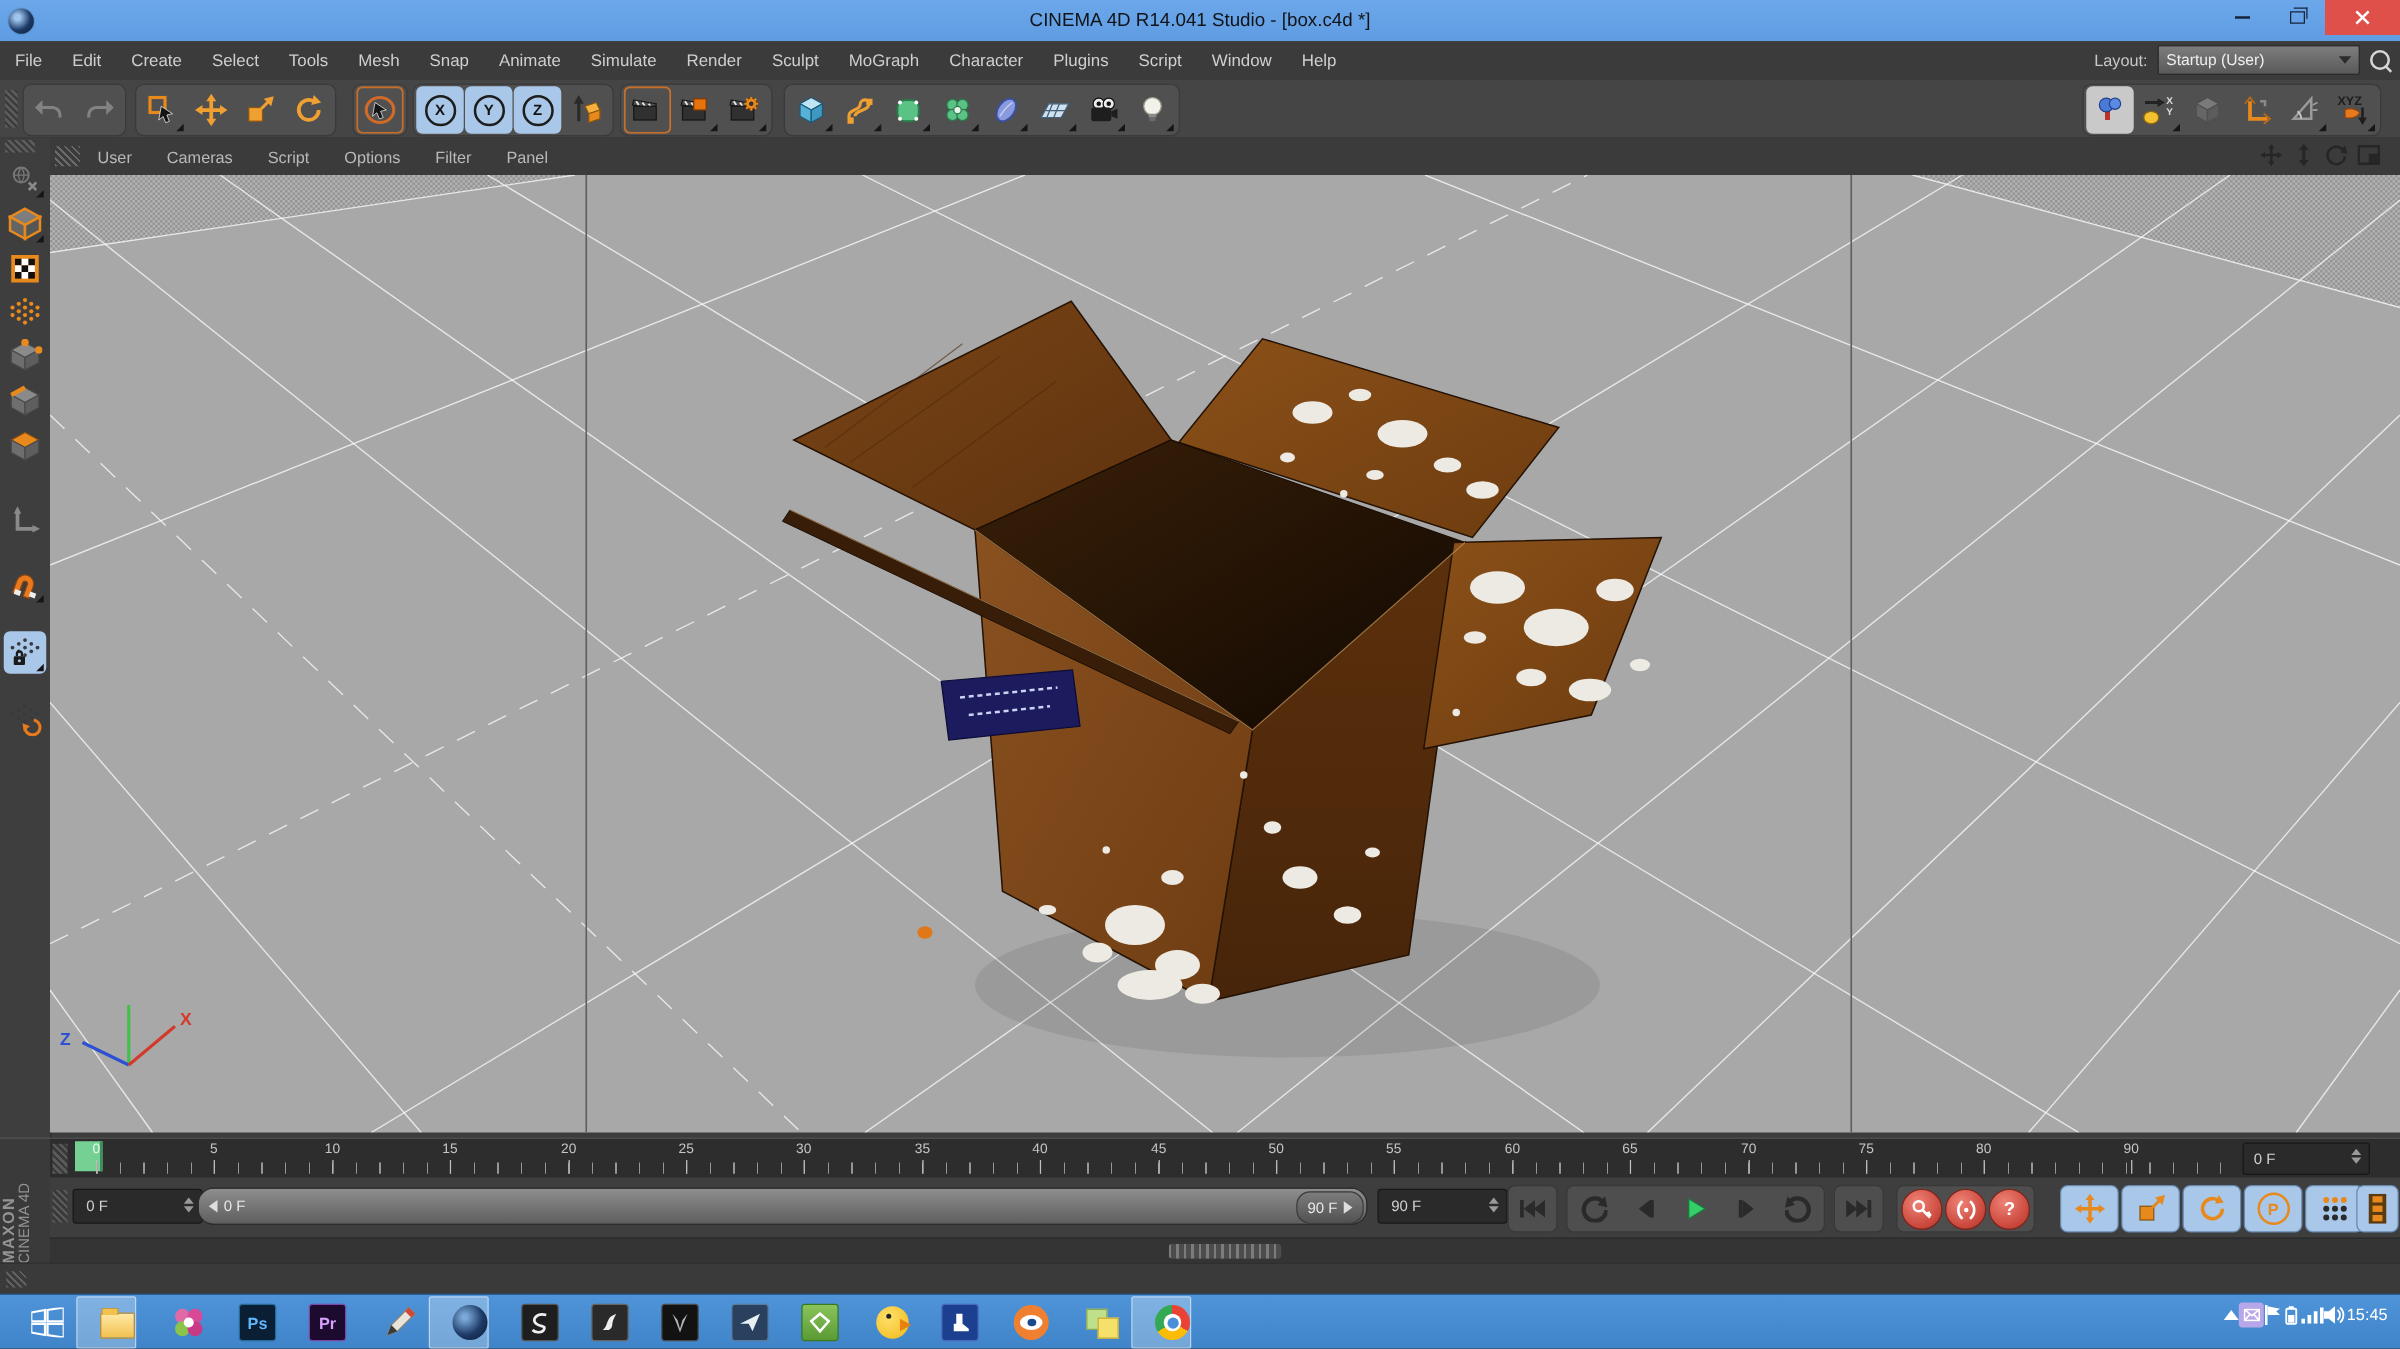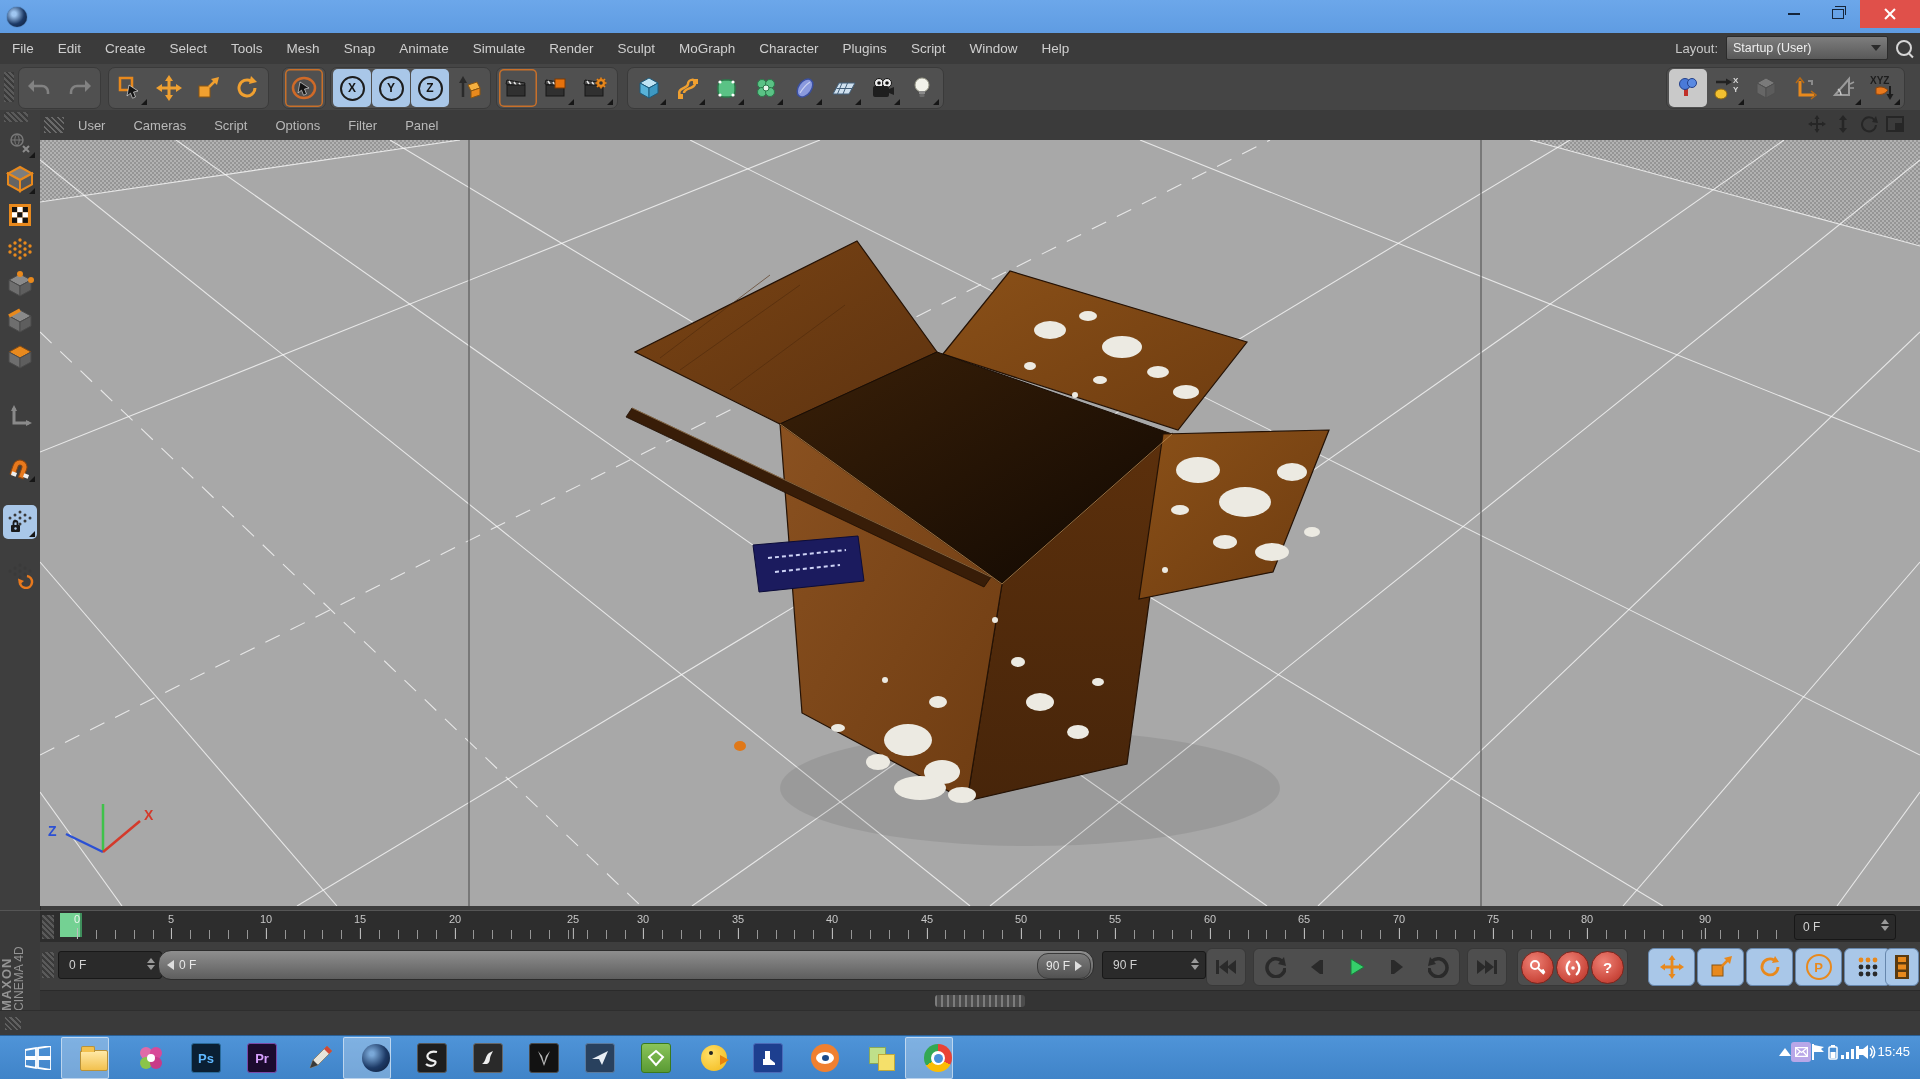--- a/index.html
+++ b/index.html
@@ -117,20 +117,21 @@
   .notes i:first-child{left:0;top:2px;background:#bfe08a;border:1px solid #8aa85a;}
   .notes .n2{left:9px;top:9px;background:#f5e06a;border:1px solid #bfa83a;}
 </style>
 </head>
 <body>
 
 <div id="screen">
 
   <div class="abs titlebar">
     <div class="appicon"></div>
+    <div class="title">CINEMA 4D R14.041 Studio - [box.c4d *]</div>
     <div class="winbtns">
       <div class="wbtn">
           <span class="bar"></span>
         </div>
       <div class="wbtn">
           <span class="rest"></span>
         </div>
       <div class="wclose">
           <i></i>
           <i class="x2"></i>
@@ -672,21 +673,21 @@
 
   <div class="abs ruler">
     <div class="abs grip" style="left:2px;top:4px;width:12px;height:24px;"></div>
     <div class="marker"></div>
     <div class="ticks"></div>
     <span class="rl" style="left:37px;color:#eaf5ec;">0</span>
     <span class="rl" style="left:131px;">5</span>
     <span class="rl" style="left:226px;">10</span>
     <span class="rl" style="left:320px;">15</span>
     <span class="rl" style="left:415px;">20</span>
-    <span class="rl" style="left:509px;margin-left:24px;">25</span>
+    <span class="rl" style="left:509px;">25</span>
     <span class="rl" style="left:603px;">30</span>
     <span class="rl" style="left:698px;">35</span>
     <span class="rl" style="left:792px;">40</span>
     <span class="rl" style="left:887px;">45</span>
     <span class="rl" style="left:981px;">50</span>
     <span class="rl" style="left:1075px;">55</span>
     <span class="rl" style="left:1170px;">60</span>
     <span class="rl" style="left:1264px;">65</span>
     <span class="rl" style="left:1359px;">70</span>
     <span class="rl" style="left:1453px;">75</span>

